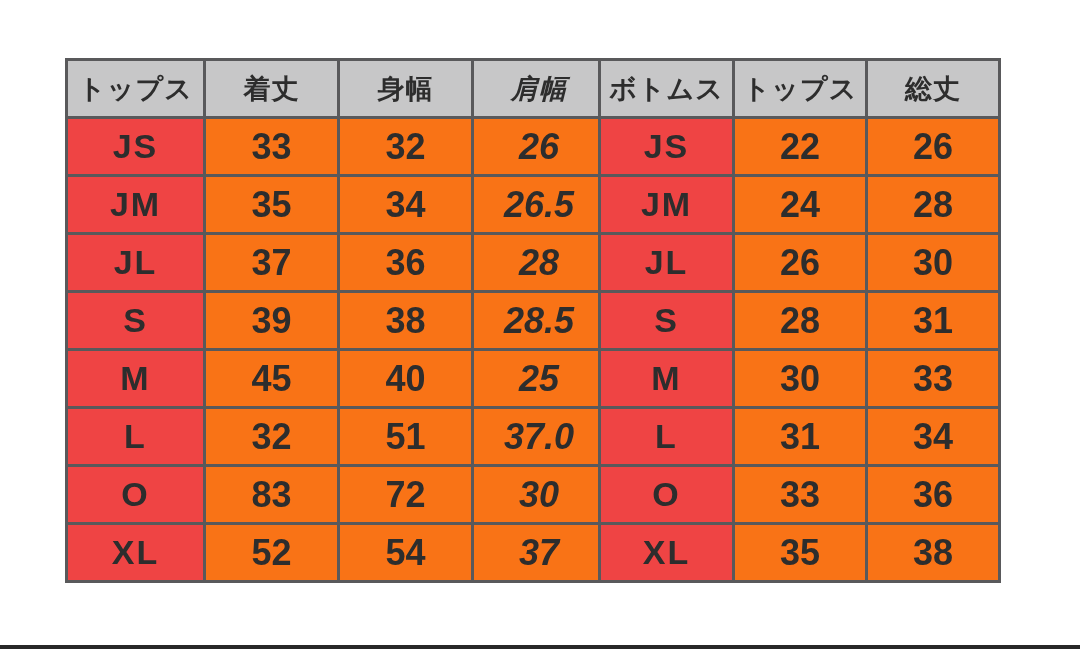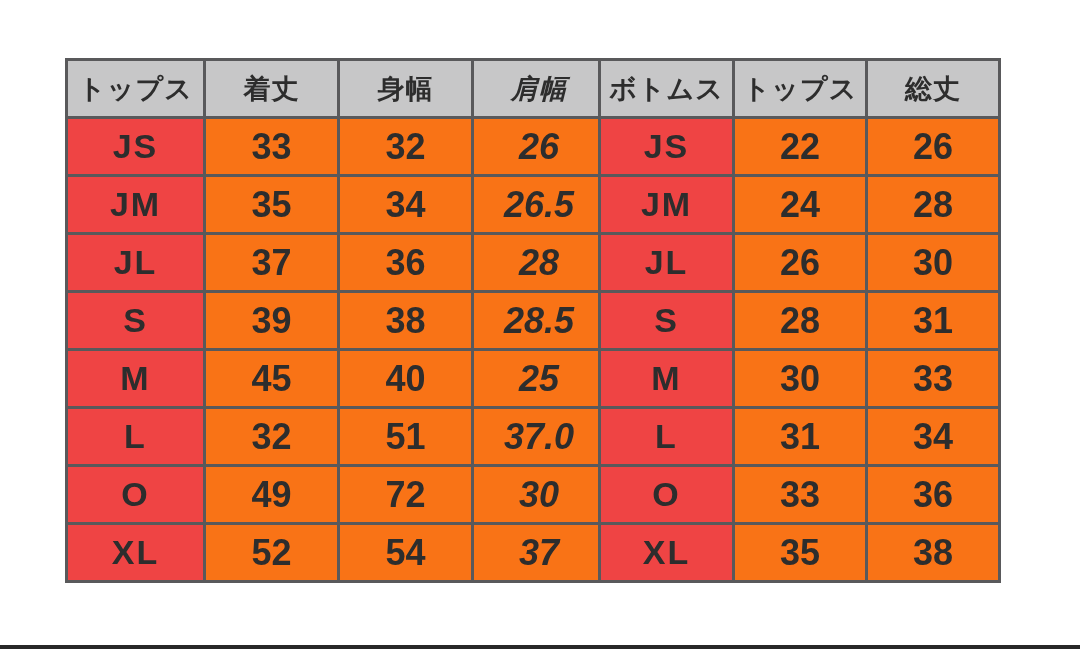--- a/index.html
+++ b/index.html
@@ -116,21 +116,21 @@
         <td>25</td>
       </tr>
       <tr>
         <th class="rowlabel">L</th>
         <td>32</td>
         <td>51</td>
         <td>37.0</td>
       </tr>
       <tr>
         <th class="rowlabel">O</th>
-        <td>49</td>
+        <td>83</td>
         <td>72</td>
         <td>30</td>
       </tr>
       <tr>
         <th class="rowlabel">XL</th>
         <td>52</td>
         <td>54</td>
         <td>37</td>
       </tr>
     </tbody>

